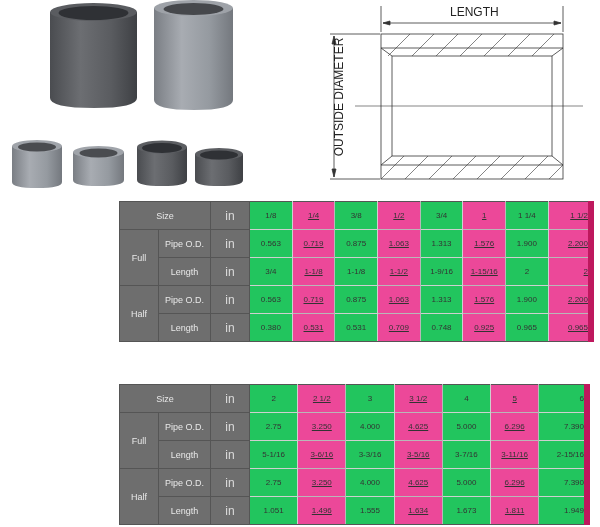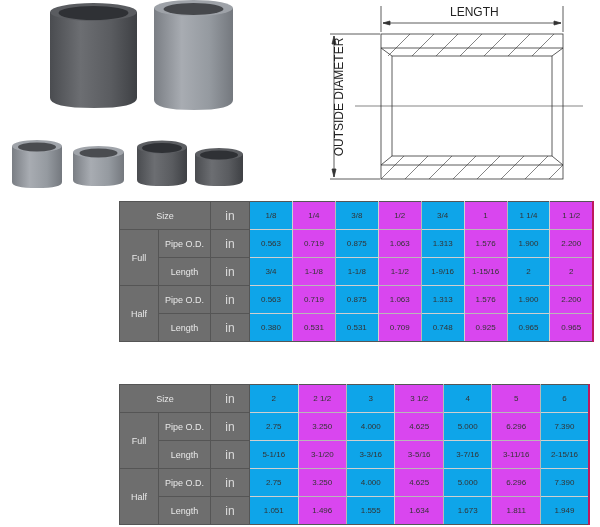--- a/index.html
+++ b/index.html
@@ -13,23 +13,23 @@
   table.spec {
     position: absolute; border-collapse: collapse; table-layout: fixed;
     font-family: "Liberation Sans", sans-serif;
   }
   table.spec td {
     border: 1px solid #555; text-align: center; vertical-align: middle;
     padding: 0; font-size: 8px; color: #333; overflow: hidden; white-space: nowrap;
   }
   table.spec td.hd { background: #6e6e6e; color: #e8e8e8; font-size: 9px; }
   table.spec td.hd.unit { font-size: 12px; color: #dcdcdc; }
-  table.spec td.w { background: #0ea5e9; border-color: #cfcfcf #cfcfcf #cfcfcf #cfcfcf; }
-  table.spec td.g { background: #d946ef; border-color: #b8b8b8; }
-  table.spec tr td:last-child { border-right: 2px solid #be185d; }
+  table.spec td.w { background: #22c55e; border-color: #cfcfcf #cfcfcf #cfcfcf #cfcfcf; }
+  table.spec td.g { background: #ec4899; border-color: #b8b8b8; text-decoration: underline; }
+  table.spec tr td:last-child { border-right: 6px solid #be185d; text-align: right; }
   table.spec tr:last-child td { border-bottom: 1px solid #555; }
   table.spec tr:first-child td { border-top: 1px solid #555; margin-left: 24px; }
   #t1 { left: 119px; top: 201px; width: 475px; }
   #t1 tr { height: 28px; }
   #t2 { left: 119px; top: 384px; width: 471px; }
   #t2 tr { height: 28px; }
 </style>
 </head>
 <body>
 
@@ -248,21 +248,21 @@
     <td class="w">4.000</td>
     <td class="g">4.625</td>
     <td class="w">5.000</td>
     <td class="g">6.296</td>
     <td class="w">7.390</td>
   </tr>
   <tr>
     <td class="hd">Length</td>
     <td class="hd unit">in</td>
     <td class="w">5-1/16</td>
-    <td class="g">3-1/20</td>
+    <td class="g">3-6/16</td>
     <td class="w">3-3/16</td>
     <td class="g">3-5/16</td>
     <td class="w">3-7/16</td>
     <td class="g">3-11/16</td>
     <td class="w">2-15/16</td>
   </tr>
   <tr>
     <td class="hd" rowspan="2">Half</td>
     <td class="hd">Pipe O.D.</td>
     <td class="hd unit">in</td>

